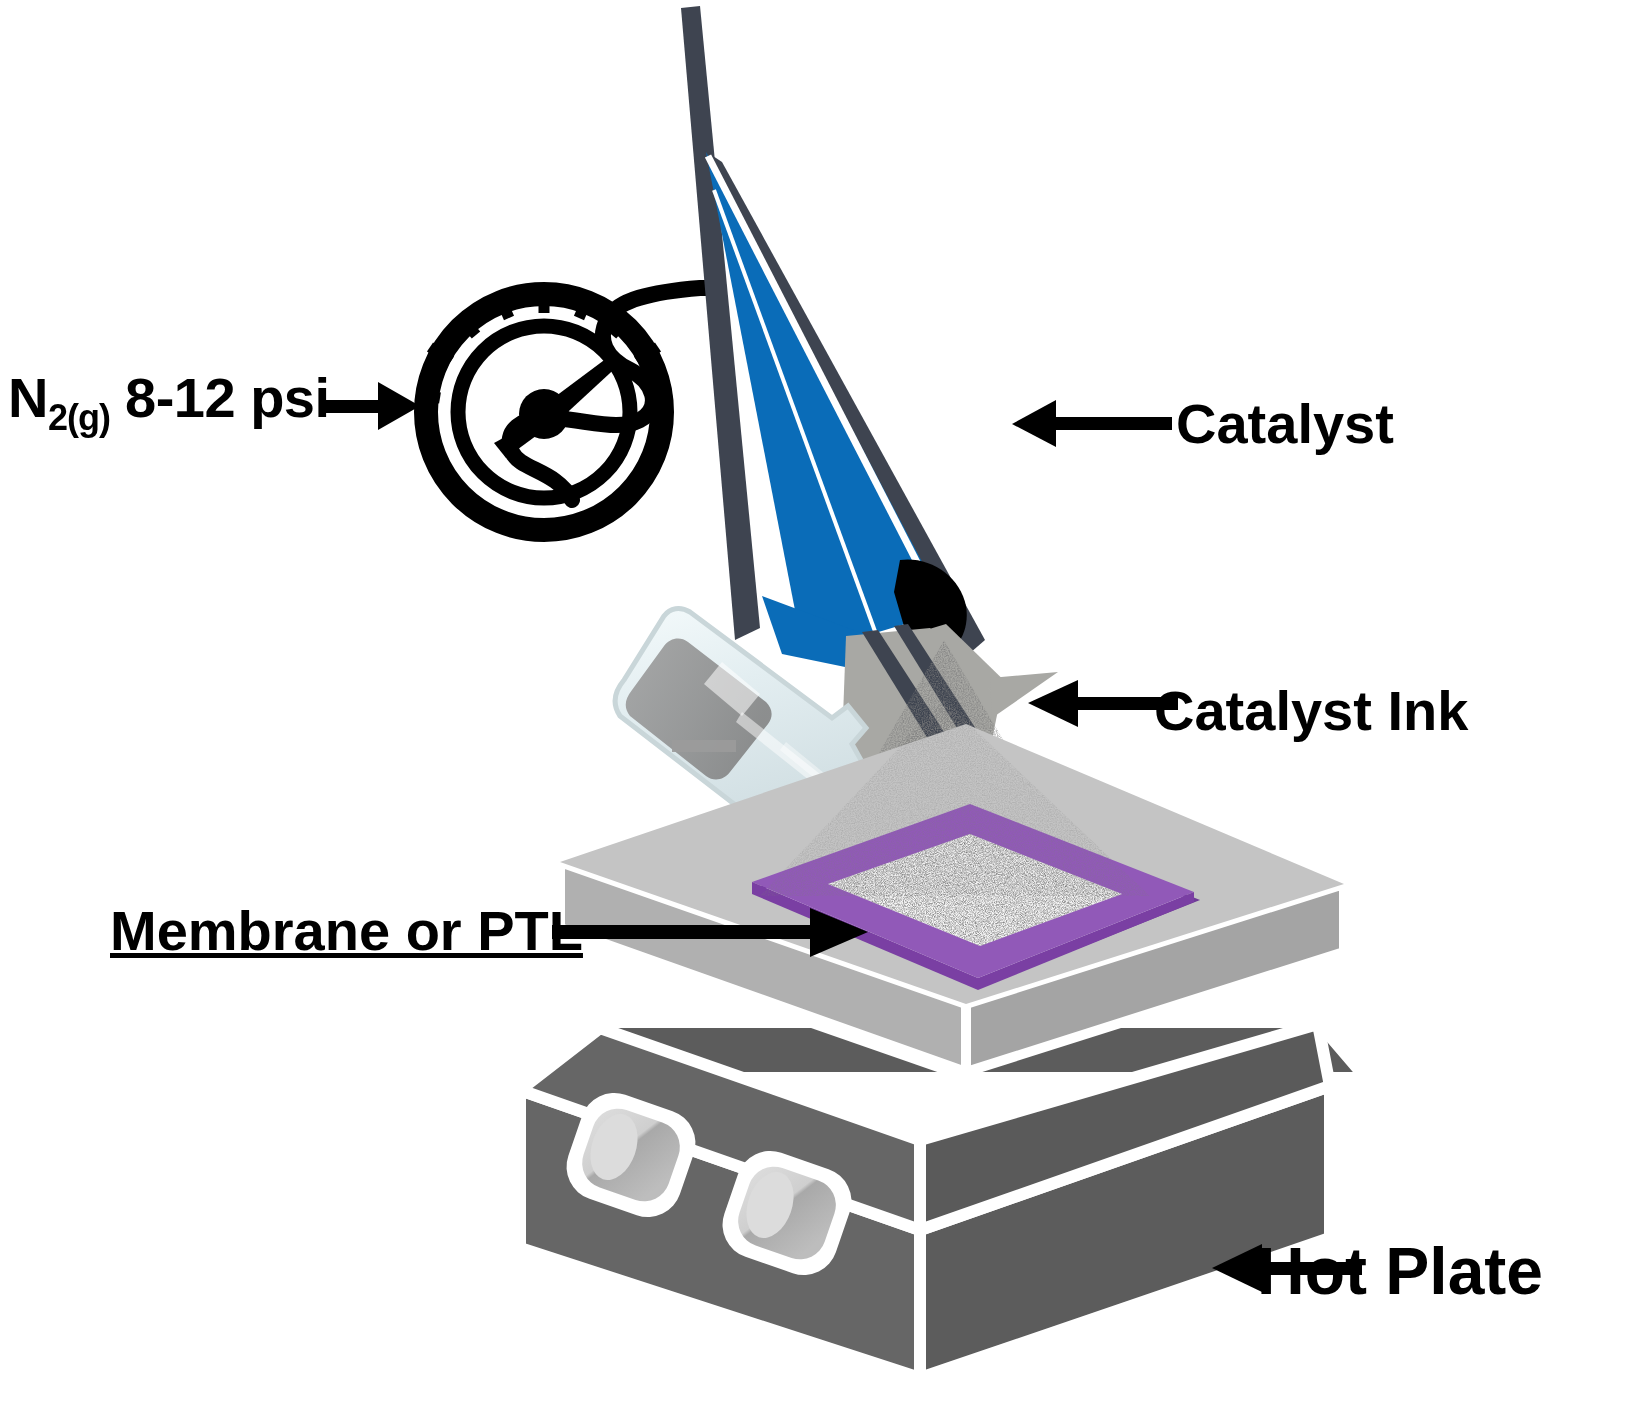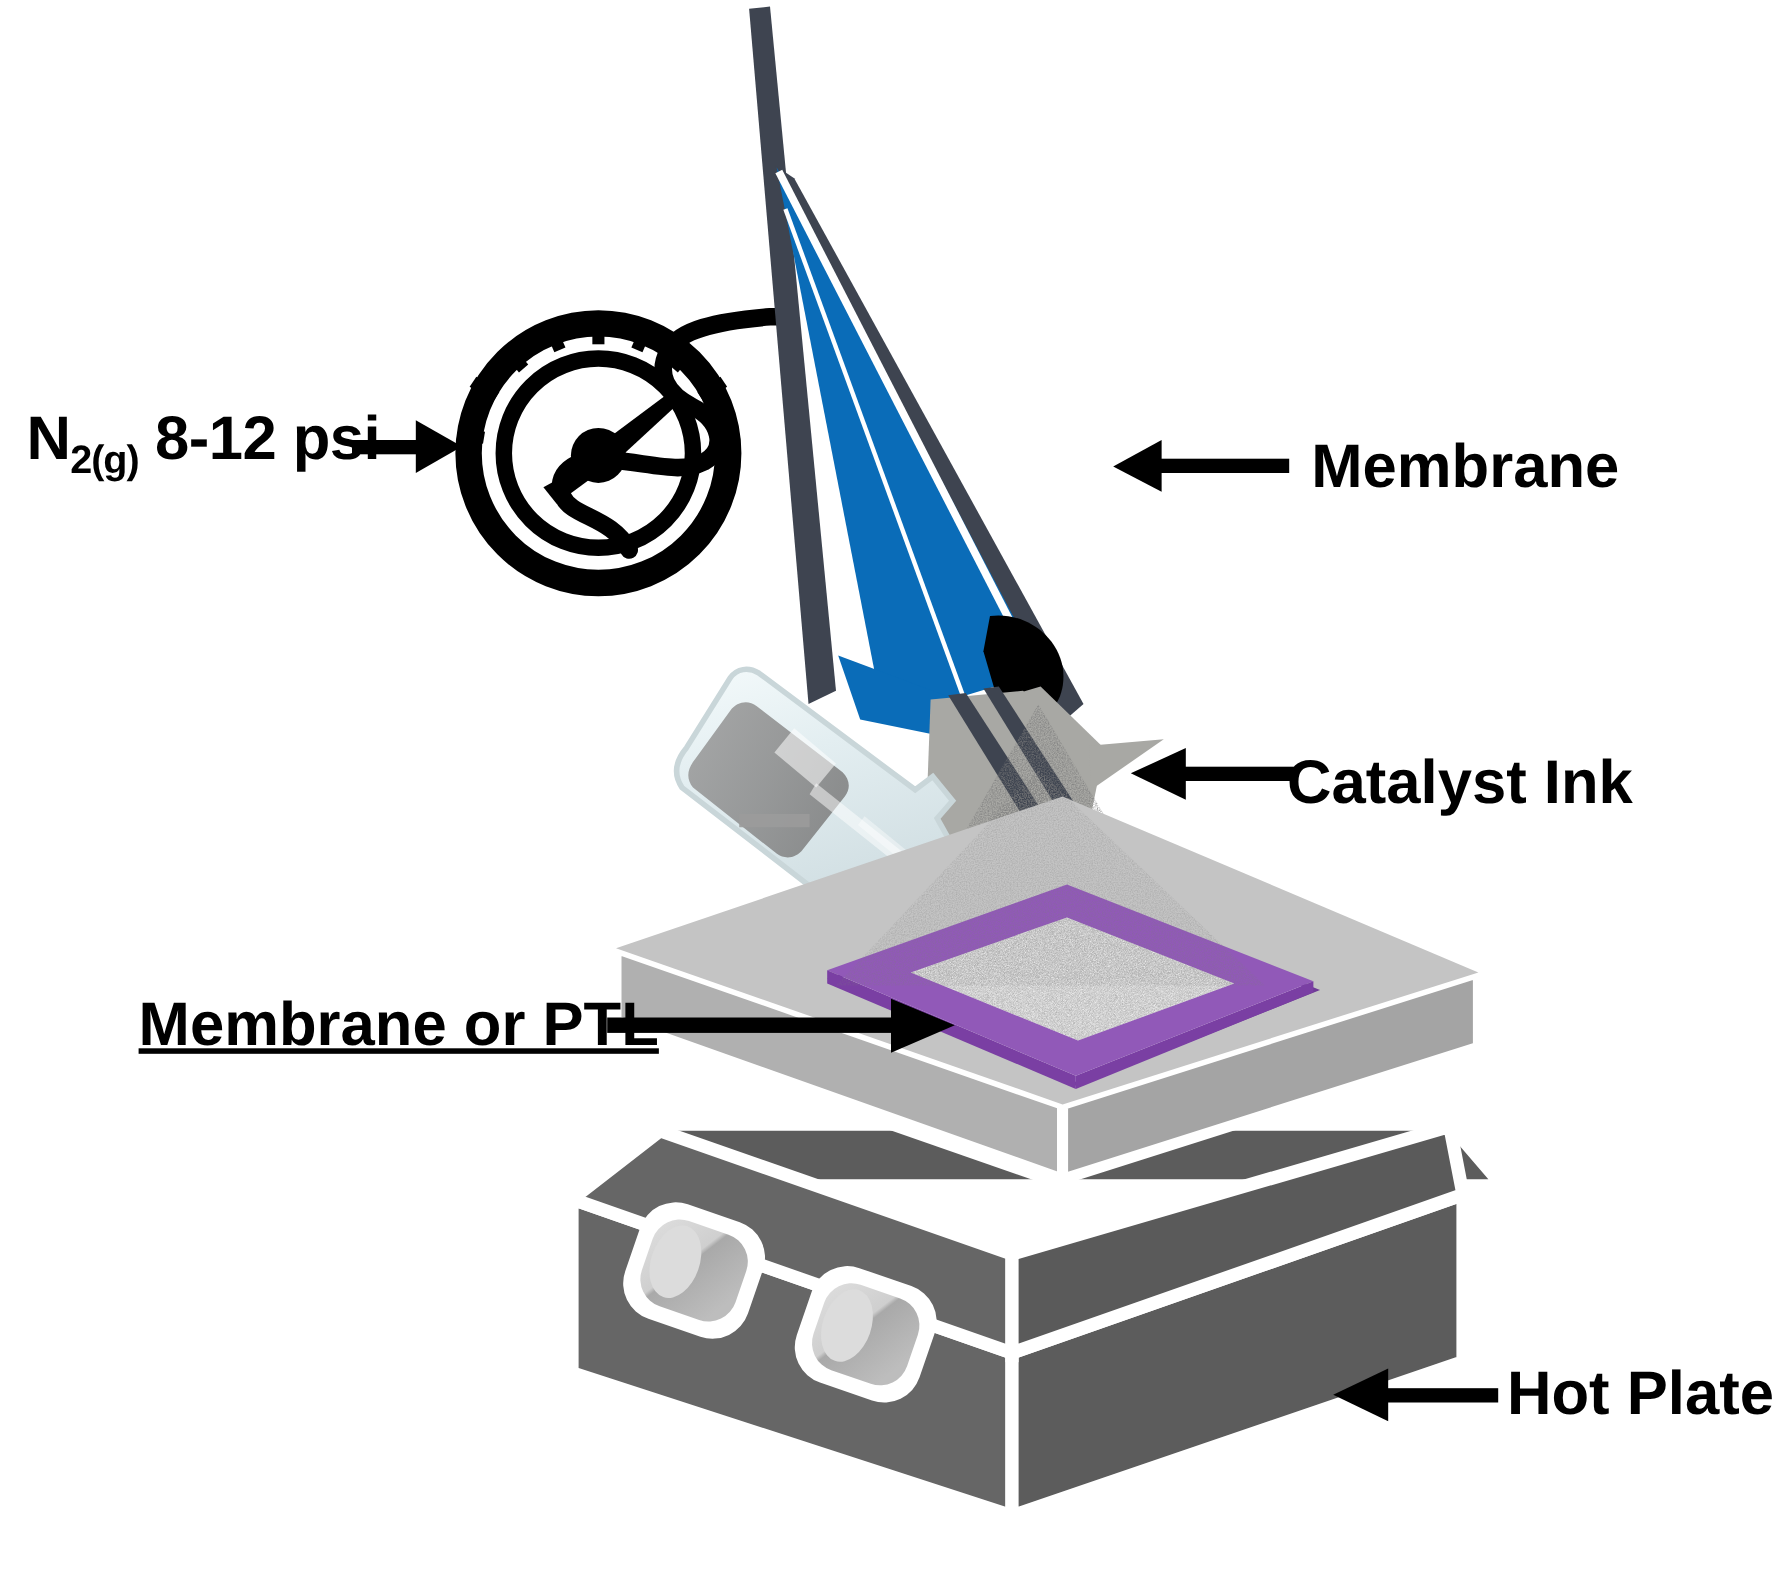--- a/index.html
+++ b/index.html
@@ -21,21 +21,20 @@
     height: 1428px;
   }
   .lbl {
     position: absolute;
     font-family: "Liberation Sans", sans-serif;
     font-weight: bold;
     color: #000000;
     white-space: nowrap;
     line-height: 1;
     user-select: none;
-    margin-left: 16px;
   }
   #label-n2 {
     left: 8px;
     top: 370px;
     font-size: 56px;
     letter-spacing: -0.5px;
   }
   #label-n2 .sub {
     font-size: 36px;
     vertical-align: baseline;
@@ -53,23 +52,23 @@
     top: 683px;
     font-size: 56px;
   }
   #label-membrane {
     left: 110px;
     top: 903px;
     font-size: 56px;
     text-decoration: underline;
   }
   #label-hotplate {
-    left: 1354px;
+    left: 1257px;
     top: 1238px;
-    font-size: 56px;
+    font-size: 66px;
   }
 </style>
 </head>
 <body>
 
 <svg id="figure" viewBox="0 0 1627 1428" xmlns="http://www.w3.org/2000/svg">
   <defs>
 
     <filter id="speckle" x="-20%" y="-20%" width="140%" height="140%">
       <feTurbulence type="fractalNoise" baseFrequency="0.85" numOctaves="4" seed="7" result="n"></feTurbulence>
@@ -303,19 +302,19 @@
 
     <g>
       <rect x="1256" y="1262" width="106" height="13"></rect>
       <polygon points="1262,1244 1212,1268 1262,1292"></polygon>
     </g>
   </g>
 </svg>
 
 <div class="lbl" id="label-n2"><span>N</span><span class="sub">2(g)</span><span> 8-12 psi</span></div>
 
-<div class="lbl" id="label-airbrush">Membrane</div>
+<div class="lbl" id="label-airbrush">Catalyst</div>
 
 <div class="lbl" id="label-catalyst">Catalyst Ink</div>
 
 <div class="lbl" id="label-membrane">Membrane or PTL</div>
 
 <div class="lbl" id="label-hotplate">Hot Plate</div>
 
 </body></html>

